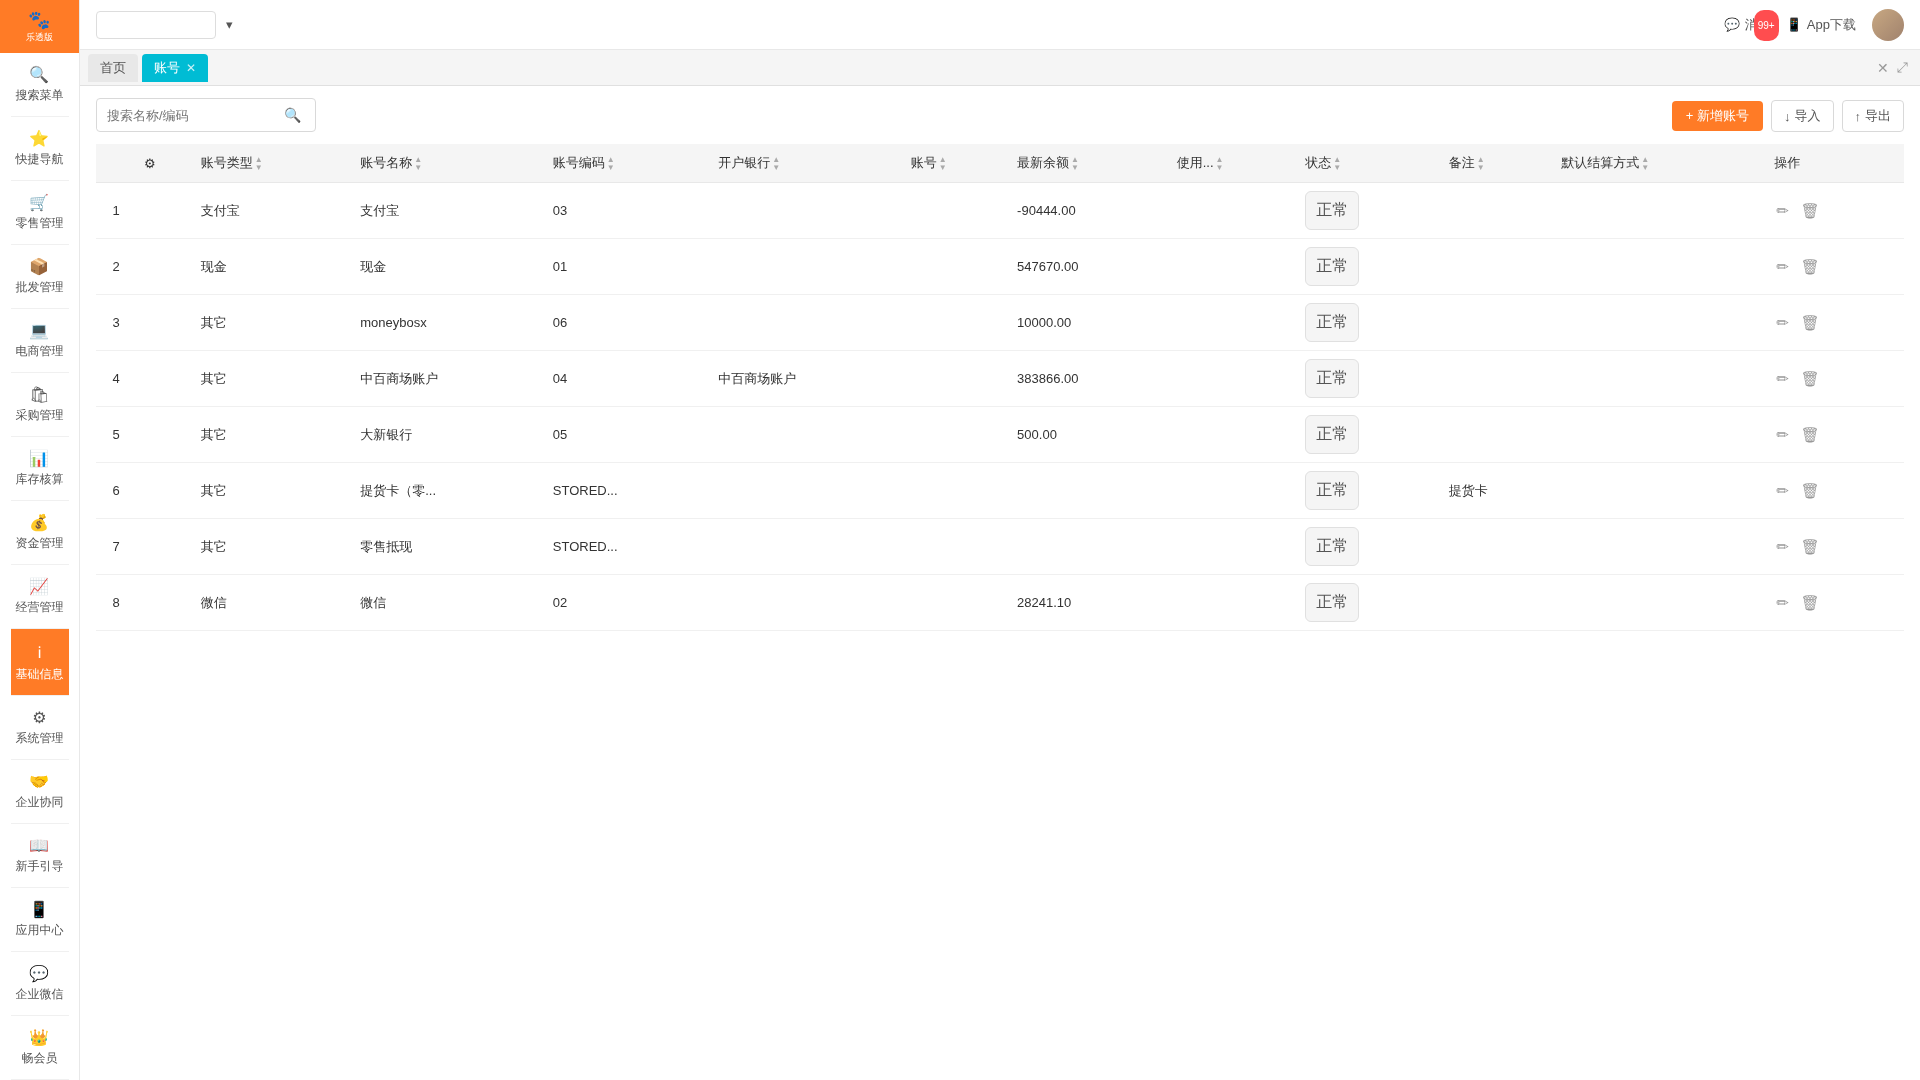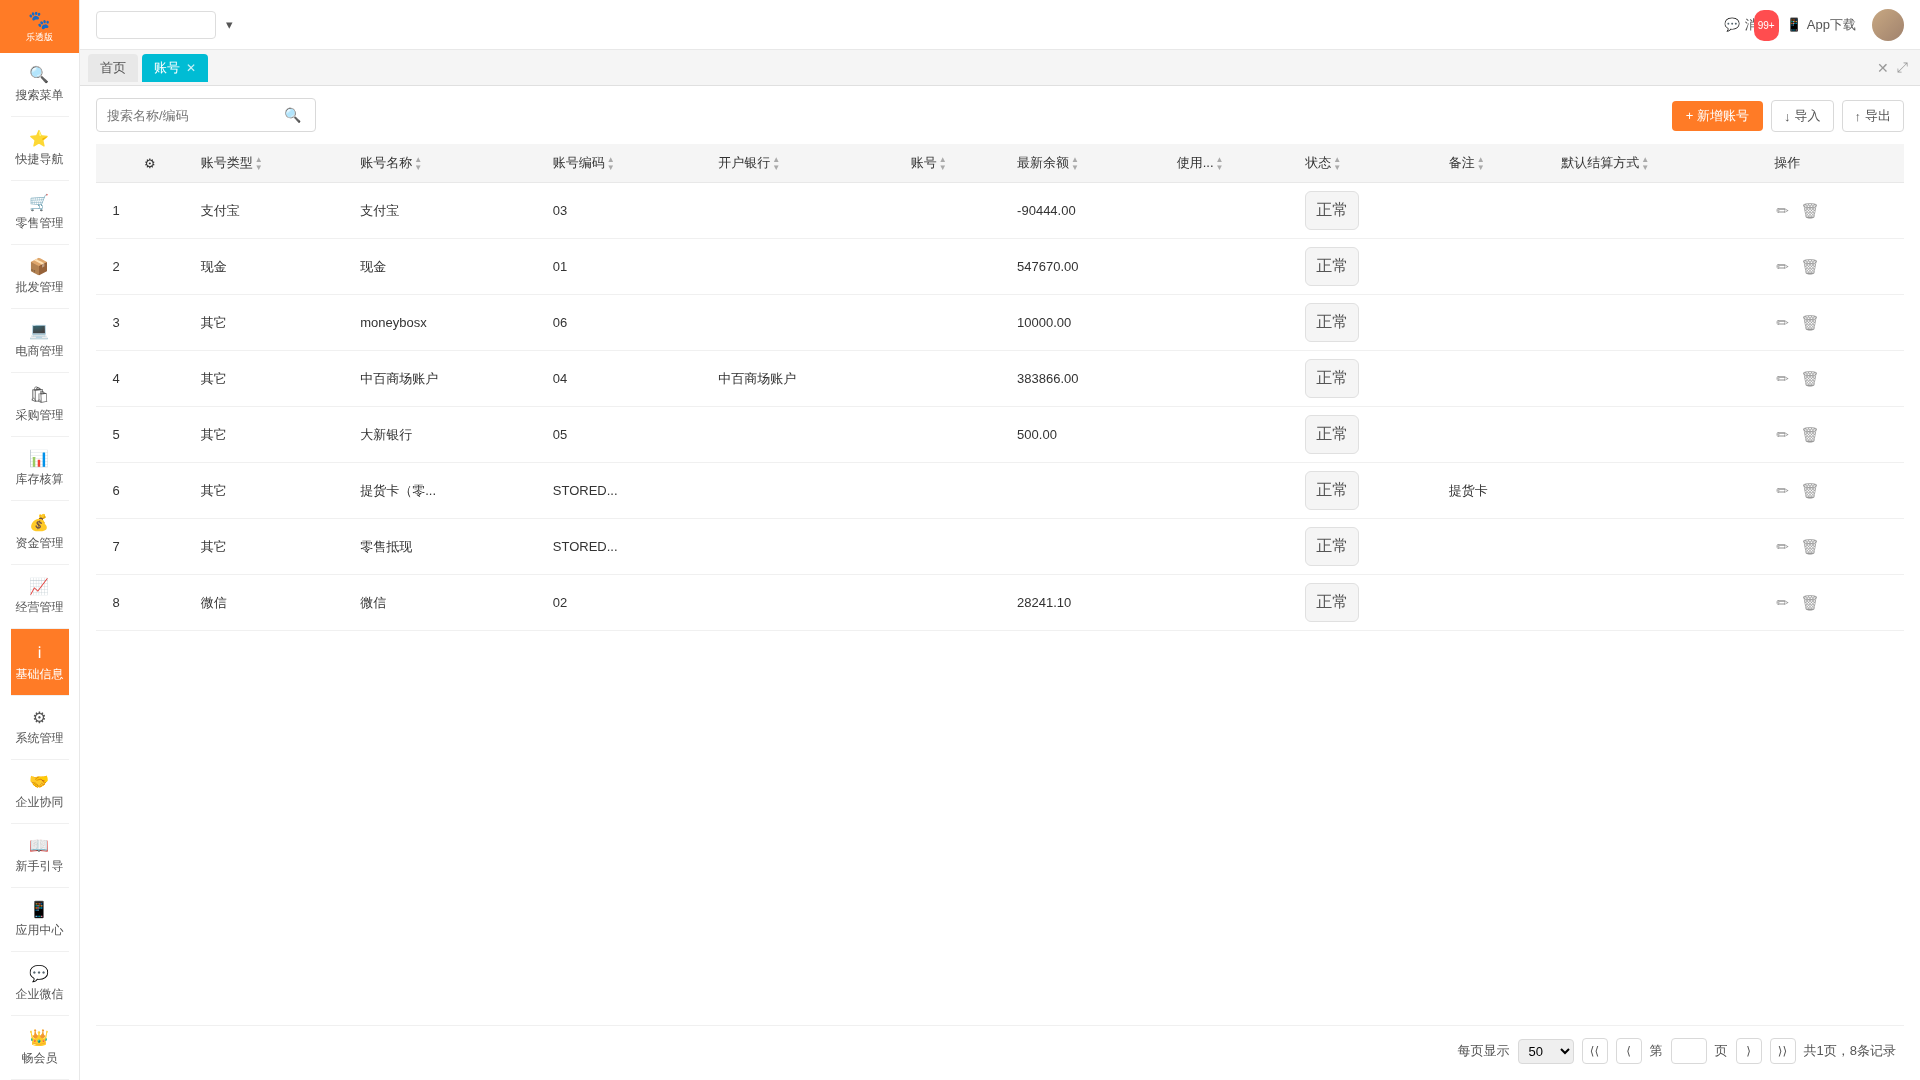--- a/index.html
+++ b/index.html
@@ -638,29 +638,14 @@
             <td></td>
             <td></td>
             <td>
     <button class="action-btn" title="编辑">✏</button>
     <button class="action-btn" title="删除">🗑</button>
   </td>
           </tr>
         </tbody>
     </table>
 
-    <div class="pagination">
-      <span class="pagination-label">每页显示</span>
-      <select class="pagination-select">
-        <option>50</option>
-        <option>100</option>
-      </select>
-      <button class="page-btn">⟨⟨</button>
-      <button class="page-btn">⟨</button>
-      <span class="pagination-label">第</span>
-      <input type="text" class="page-input" style="">
-      <span class="pagination-label">页</span>
-      <button class="page-btn">⟩</button>
-      <button class="page-btn">⟩⟩</button>
-      <span class="pagination-info">共1页，8条记录</span>
-    </div>
   </div>
 </div>
 
 </body></html>

